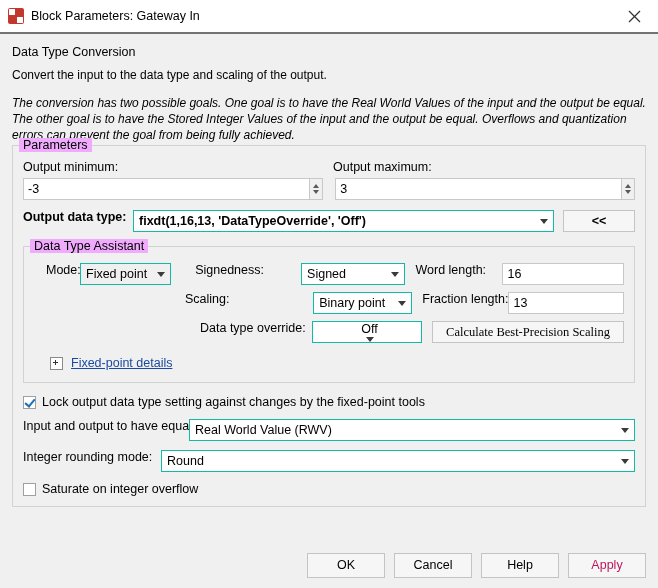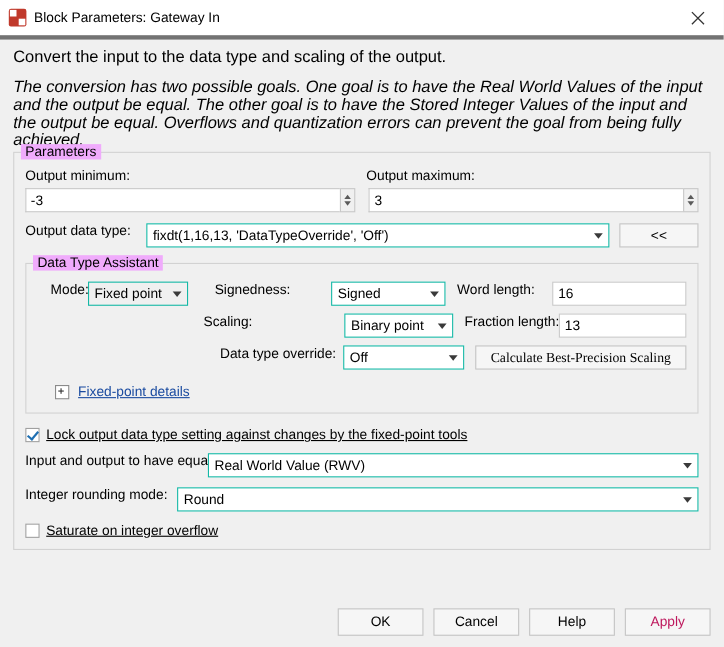--- a/index.html
+++ b/index.html
@@ -20,21 +20,21 @@
     height: 588px;
     background: #f0f0f0;
     display: flex;
     flex-direction: column;
     position: relative;
   }
   
   .titlebar {
     height: 32px;
     background: #ffffff;
-    border-bottom: 4px solid #737373;
+    border-bottom: 2px solid #737373;
     display: flex;
     align-items: center;
     padding: 0 4px 0 8px;
     flex: none;
   }
   .title-icon {
     width: 16px;
     height: 16px;
     margin-right: 7px;
     position: relative;
@@ -77,21 +77,21 @@
     flex: 1;
     padding: 8px 12px 0 12px;
     box-sizing: border-box;
     position: relative;
   }
   .section-head {
     font-size: 12.5px;
     margin: 3px 0 8px 0;
   }
   .desc {
-    font-size: 15px;
+    font-size: 12px;
     line-height: 16px;
     margin: 0 0 10px 0;
   }
   .desc.block2 {
     margin-top: 12px;
     margin-bottom: 0;
     font-style: italic;
   }
 
   
@@ -205,21 +205,20 @@
     padding: 0 10px;
     color: #000;
   }
   .btn.disabled { color: #be185d; }
 
   
   .cbrow {
     display: flex;
     align-items: center;
     margin: 27px 0 0 0;
-    text-decoration: underline;
   }
   .cb {
     width: 13px;
     height: 13px;
     border: 1px solid #a0a0a0;
     background: #fff;
     box-sizing: border-box;
     margin-right: 6px;
     position: relative;
     flex: none;
@@ -303,20 +302,21 @@
     <span class="close-btn">
       <svg width="13" height="13" viewBox="0 0 13 13" aria-hidden="true">
         <line x1="1" y1="1" x2="12" y2="12" stroke="#333" stroke-width="1.2"></line>
         <line x1="12" y1="1" x2="1" y2="12" stroke="#333" stroke-width="1.2"></line>
       </svg>
     </span>
   </div>
 
   <div class="content">
 
+    <div class="section-head">Data Type Conversion</div>
     <div class="desc">Convert the input to the data type and scaling of the output.</div>
     <div class="desc block2">The conversion has two possible goals. One goal is to have the Real World Values of the input and the output be equal.  The other goal is to have the Stored Integer Values of the input and the output be equal. Overflows and quantization errors can prevent the goal from being fully achieved.</div>
 
     <div class="group" style="padding-top:12px;">
       <span class="legend">Parameters</span>
 
       <div class="row" style="margin-top:2px;">
         <div style="width:310px;">
           <div class="label">Output minimum:</div>
         </div>
@@ -335,21 +335,21 @@
         <div style="width:13px;"></div>
         <div class="spin-wrap" style="width:307px;">
           <div class="field">3</div>
           <div class="spinner">
             <span class="tri-up"></span>
               <span class="tri-down"></span>
           </div>
         </div>
       </div>
 
-      <div class="row" style="margin-top:10px;">
+      <div class="row" style="margin-top:10px;font-weight:bold;">
         <div class="label" style="width:110px;">Output data type:</div>
         <div class="combo" style="flex:1; max-width:437px;">
           <span class="val">fixdt(1,16,13, 'DataTypeOverride', 'Off')</span>
           <span class="arrow">
               <i></i>
             </span>
         </div>
         <div style="width:9px;"></div>
         <div class="btn" style="width:72px;height:22px;">&lt;&lt;</div>
       </div>
@@ -385,21 +385,21 @@
                 <i></i>
               </span>
           </div>
           <div class="label" style="width:92px; margin-left:10px;">Fraction length:</div>
           <div class="field" style="width:128px;">13</div>
         </div>
 
         <div class="row" style="margin-top:7px;">
           <div style="width:142px;"></div>
           <div class="label" style="width:112px; margin-left:24px;">Data type override:</div>
-          <div class="combo" style="width:110px;">
+          <div class="combo" style="width:110px;flex-direction:column;">
             <span class="val">Off</span>
             <span class="arrow">
                 <i></i>
               </span>
           </div>
           <div style="width:10px;"></div>
           <div class="btn" style="width:192px;height:22px;font-family:Liberation Serif, serif;">Calculate Best-Precision Scaling</div>
         </div>
 
         <div class="expander-row">

